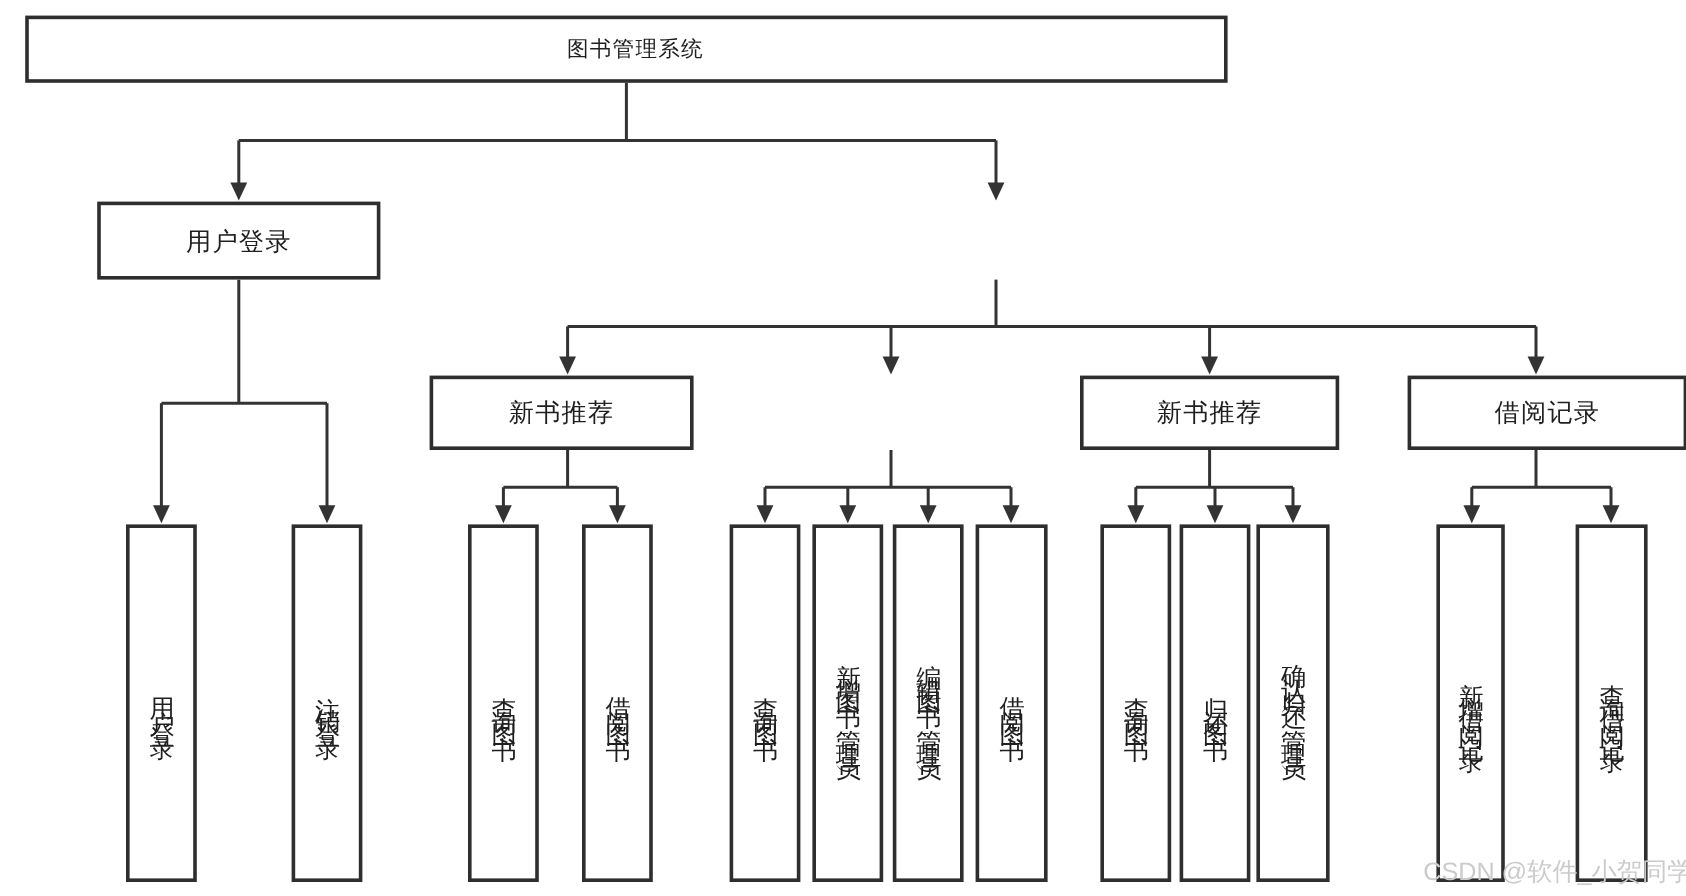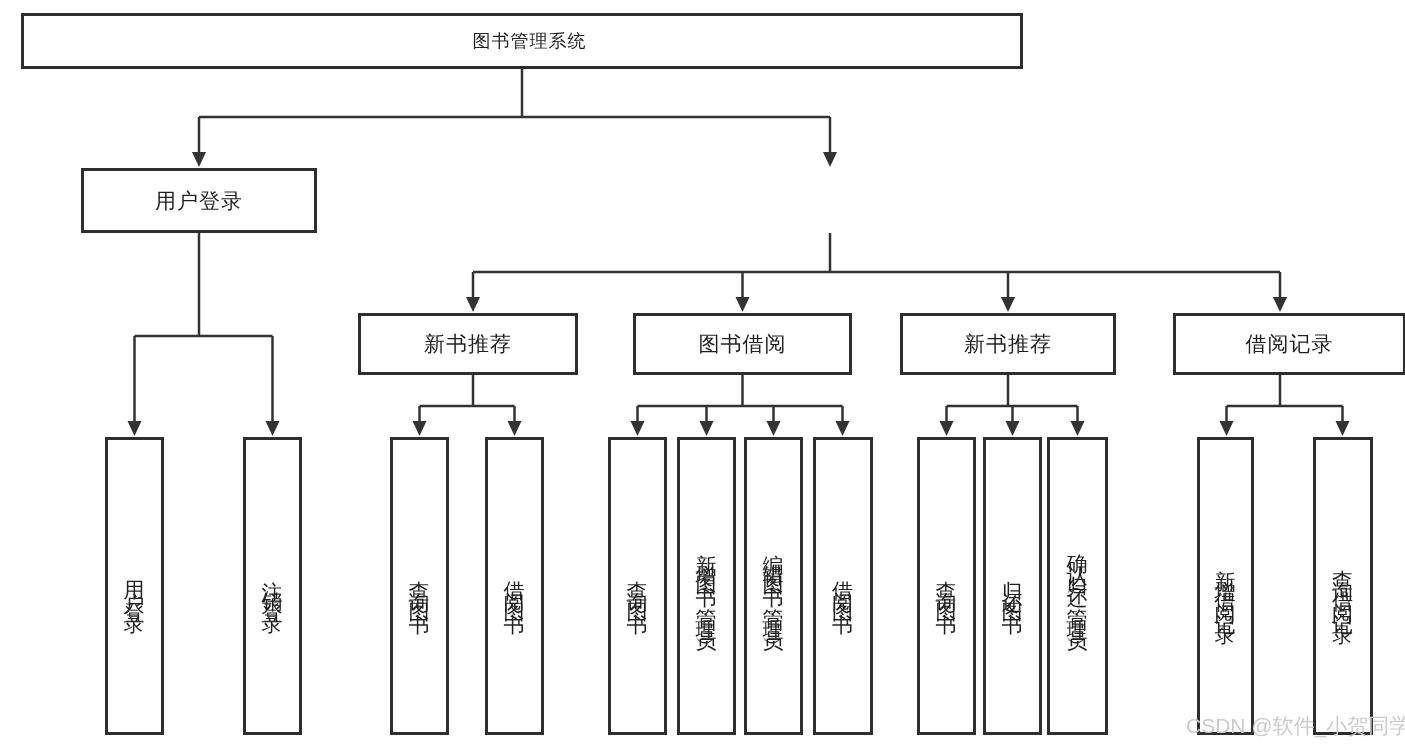--- a/index.html
+++ b/index.html
@@ -122,21 +122,20 @@
     <polygon class="c-arrow" points="1070.5,421 1084.5,421 1077.5,436"></polygon>
     <polygon class="c-arrow" points="1219.5,421 1233.5,421 1226.5,436"></polygon>
     <polygon class="c-arrow" points="1335.5,421 1349.5,421 1342.5,436"></polygon>
   </svg>
 
   <div class="node root" style="left:21px;top:13px;width:1002px;height:56px;">图书管理系统</div>
 
   <div class="node" style="left:81px;top:168px;width:236px;height:65px;">用户登录</div>
 
   <div class="node" style="left:358px;top:313px;width:220px;height:62px;">新书推荐</div>
-  <div class="node" style="left:633px;top:313px;width:219px;height:62px;">图书借阅</div>
   <div class="node" style="left:900px;top:313px;width:216px;height:62px;">新书推荐</div>
   <div class="node" style="left:1173px;top:313px;width:233px;height:62px;">借阅记录</div>
 
   <div class="leaf" style="left:105px;">
     <span class="vtext">用户登录</span>
   </div>
   <div class="leaf" style="left:243px;">
     <span class="vtext">注销登录</span>
   </div>
 

